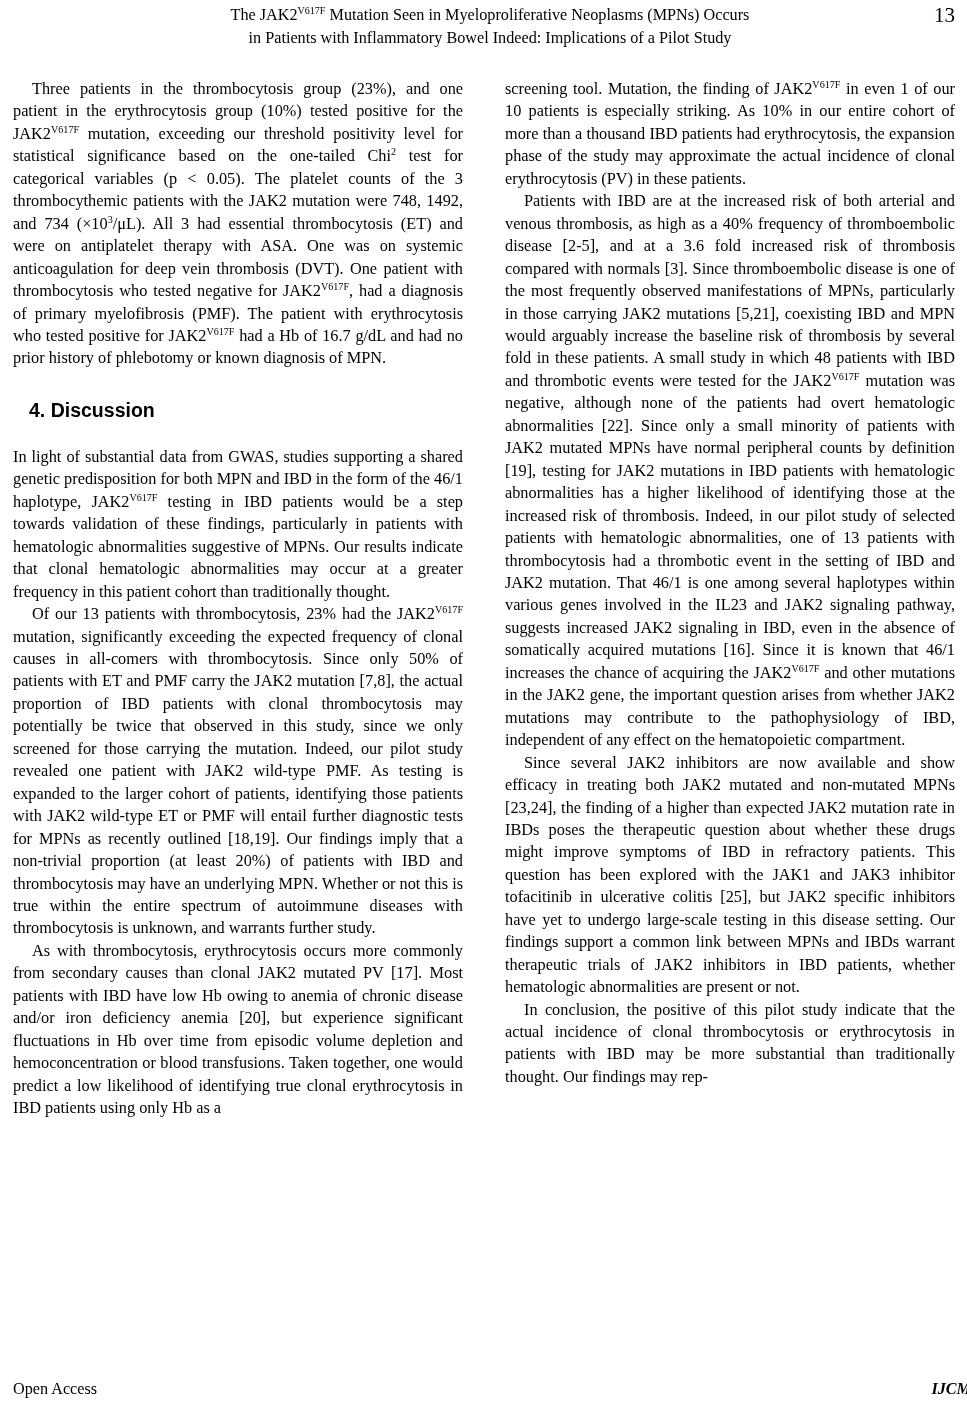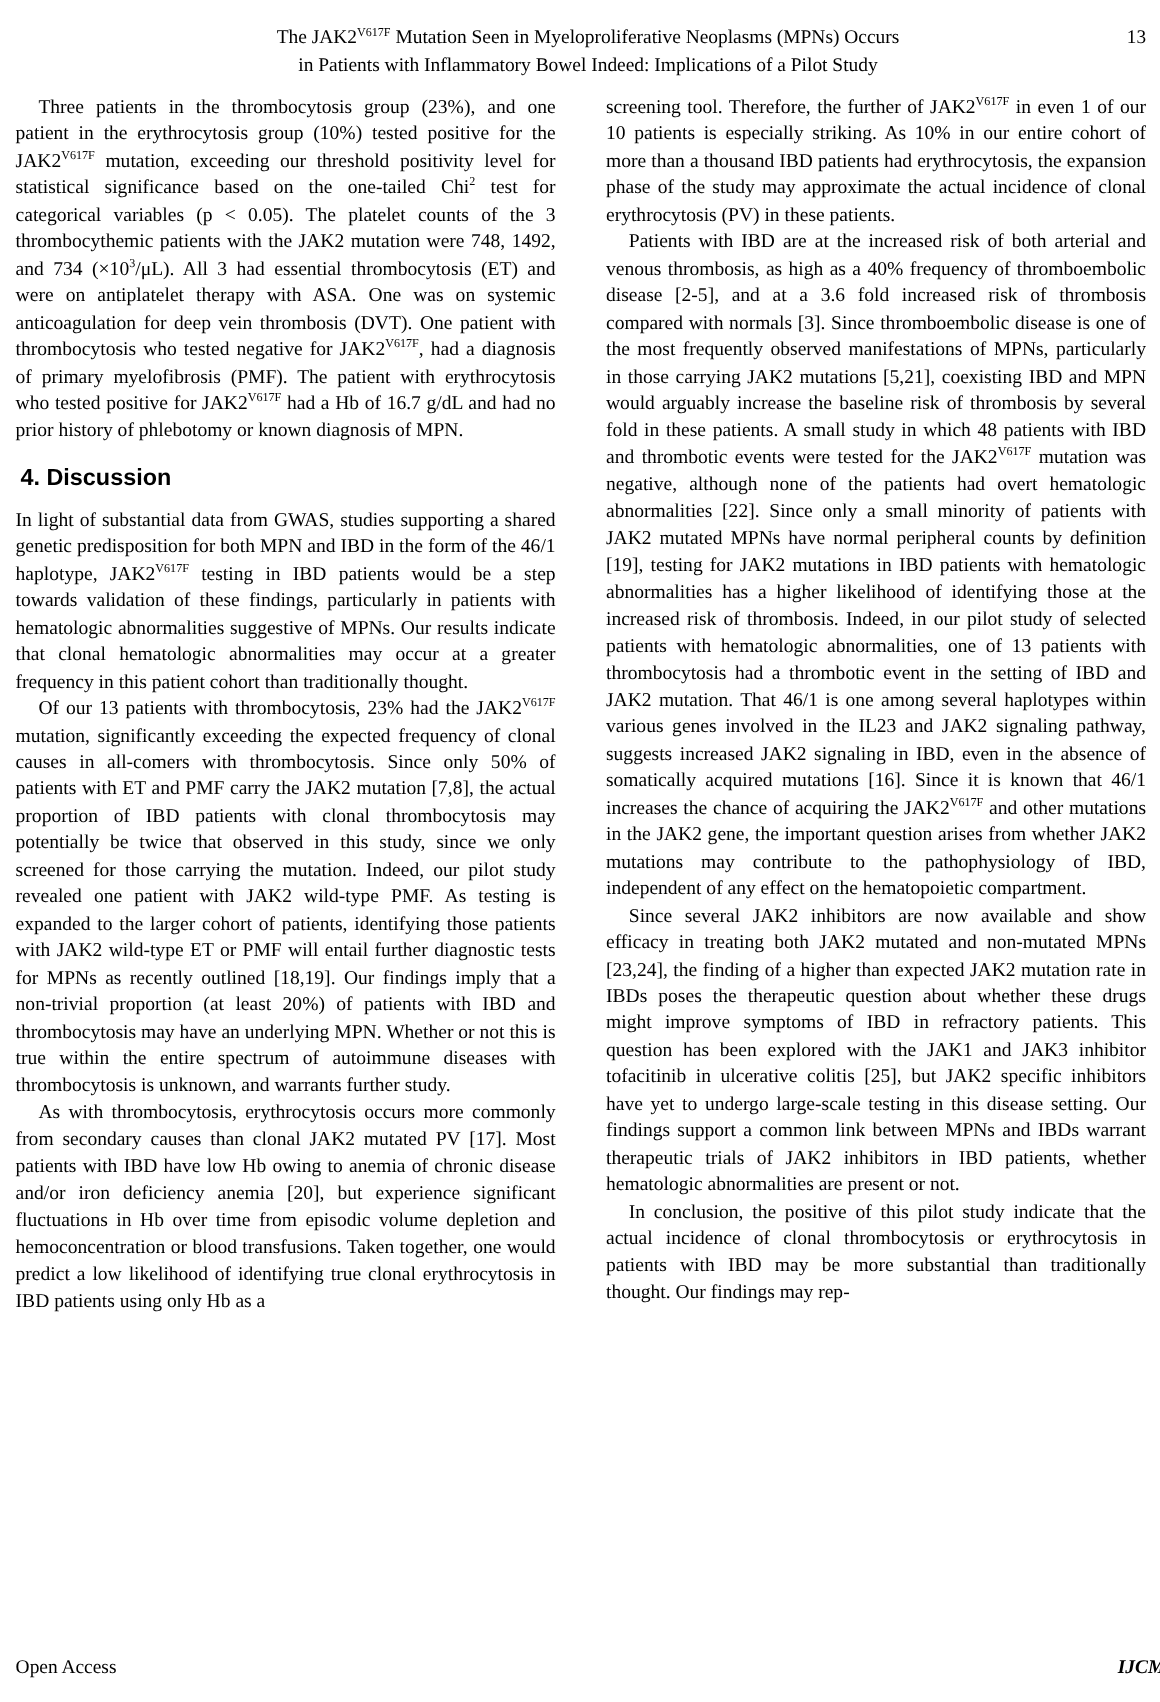--- a/index.html
+++ b/index.html
@@ -18,41 +18,41 @@
   .page {
     position: relative;
     width: 967px;
     height: 1418px;
     box-sizing: border-box;
   }
 
   
   .running-head {
     position: absolute;
-    top: 20px;
+    top: 4px;
     left: 0;
     width: 967px;
     height: 58px;
   }
   .rh-title {
     position: absolute;
     left: 140px;
     top: 0;
     width: 700px;
     text-align: center;
     font-size: 16.2px;
     line-height: 23px;
     font-family: "Liberation Serif", "DejaVu Serif", serif;
   }
   .rh-title .l2 { display: block; }
   .rh-pageno {
     position: absolute;
     right: 12px;
     top: 0;
-    font-size: 16px;
+    font-size: 21px;
     line-height: 23px;
   }
 
   
   .columns {
     position: absolute;
     top: 78px;
     left: 0;
     width: 931px;
     height: 1270px;
@@ -73,21 +73,21 @@
     line-height: 22.45px;
     text-align: justify;
     text-justify: inter-word;
     hyphens: none;
     -webkit-hyphens: none;
     text-indent: 0;
   }
   p.body.indent { text-indent: 19px; }
 
   h2.section {
-    margin: 4px;
+    margin: 16px;
     font-family: "Liberation Sans", "DejaVu Sans", sans-serif;
     font-weight: bold;
     font-size: 19.5px;
     line-height: 24px;
     padding-top: 12px;
     padding-bottom: 8px;
     text-align: left;
   }
 
   sup {
@@ -146,21 +146,21 @@
       <p class="body"><span>In light of substantial data from GWAS, studies supporting a shared genetic predisposition for both MPN and IBD in the form of the 46/1 haplotype, JAK2</span><sup>V617F</sup><span> testing in IBD patients would be a step towards validation of these findings, particularly in patients with hematologic abnormalities suggestive of MPNs. Our results indicate that clonal hematologic abnormalities may occur at a greater frequency in this patient cohort than traditionally thought.</span></p>
 
       <p class="body indent"><span>Of our 13 patients with thrombocytosis, 23% had the JAK2</span><sup>V617F</sup><span> mutation, significantly exceeding the expected frequency of clonal causes in all-comers with thrombocytosis. Since only 50% of patients with ET and PMF carry the JAK2 mutation [7,8], the actual proportion of IBD patients with clonal thrombocytosis may potentially be twice that observed in this study, since we only screened for those carrying the mutation. Indeed, our pilot study revealed one patient with JAK2 wild-type PMF. As testing is expanded to the larger cohort of patients, identifying those patients with JAK2 wild-type ET or PMF will entail further diagnostic tests for MPNs as recently outlined [18,19]. Our findings imply that a non-trivial proportion (at least 20%) of patients with IBD and thrombocytosis may have an underlying MPN. Whether or not this is true within the entire spectrum of autoimmune diseases with thrombocytosis is unknown, and warrants further study.</span></p>
 
       <p class="body indent">As with thrombocytosis, erythrocytosis occurs more commonly from secondary causes than clonal JAK2 mutated PV [17]. Most patients with IBD have low Hb owing to anemia of chronic disease and/or iron deficiency anemia [20], but experience significant fluctuations in Hb over time from episodic volume depletion and hemoconcentration or blood transfusions. Taken together, one would predict a low likelihood of identifying true clonal erythrocytosis in IBD patients using only Hb as a</p>
 
     </div>
 
     <div class="col col-right">
 
-      <p class="body"><span>screening tool. Therefore, the further of JAK2</span><sup>V617F</sup><span> in even 1 of our 10 patients is especially striking. As 10% in our entire cohort of more than a thousand IBD patients had erythrocytosis, the expansion phase of the study may approximate the actual incidence of clonal erythrocytosis (PV) in these patients.</span></p>
+      <p class="body"><span>screening tool. Mutation, the finding of JAK2</span><sup>V617F</sup><span> in even 1 of our 10 patients is especially striking. As 10% in our entire cohort of more than a thousand IBD patients had erythrocytosis, the expansion phase of the study may approximate the actual incidence of clonal erythrocytosis (PV) in these patients.</span></p>
 
       <p class="body indent"><span>Patients with IBD are at the increased risk of both arterial and venous thrombosis, as high as a 40% frequency of thromboembolic disease [2-5], and at a 3.6 fold increased risk of thrombosis compared with normals [3]. Since thromboembolic disease is one of the most frequently observed manifestations of MPNs, particularly in those carrying JAK2 mutations [5,21], coexisting IBD and MPN would arguably increase the baseline risk of thrombosis by several fold in these patients. A small study in which 48 patients with IBD and thrombotic events were tested for the JAK2</span><sup>V617F</sup><span> mutation was negative, although none of the patients had overt hematologic abnormalities [22]. Since only a small minority of patients with JAK2 mutated MPNs have normal peripheral counts by definition [19], testing for JAK2 mutations in IBD patients with hematologic abnormalities has a higher likelihood of identifying those at the increased risk of thrombosis. Indeed, in our pilot study of selected patients with hematologic abnormalities, one of 13 patients with thrombocytosis had a thrombotic event in the setting of IBD and JAK2 mutation. That 46/1 is one among several haplotypes within various genes involved in the IL23 and JAK2 signaling pathway, suggests increased JAK2 signaling in IBD, even in the absence of somatically acquired mutations [16]. Since it is known that 46/1 increases the chance of acquiring the JAK2</span><sup>V617F</sup><span> and other mutations in the JAK2 gene, the important question arises from whether JAK2 mutations may contribute to the pathophysiology of IBD, independent of any effect on the hematopoietic compartment.</span></p>
 
       <p class="body indent">Since several JAK2 inhibitors are now available and show efficacy in treating both JAK2 mutated and non-mutated MPNs [23,24], the finding of a higher than expected JAK2 mutation rate in IBDs poses the therapeutic question about whether these drugs might improve symptoms of IBD in refractory patients. This question has been explored with the JAK1 and JAK3 inhibitor tofacitinib in ulcerative colitis [25], but JAK2 specific inhibitors have yet to undergo large-scale testing in this disease setting. Our findings support a common link between MPNs and IBDs warrant therapeutic trials of JAK2 inhibitors in IBD patients, whether hematologic abnormalities are present or not.</p>
 
       <p class="body indent">In conclusion, the positive of this pilot study indicate that the actual incidence of clonal thrombocytosis or erythrocytosis in patients with IBD may be more substantial than traditionally thought. Our findings may rep-</p>
 
     </div>
   </div>
 

